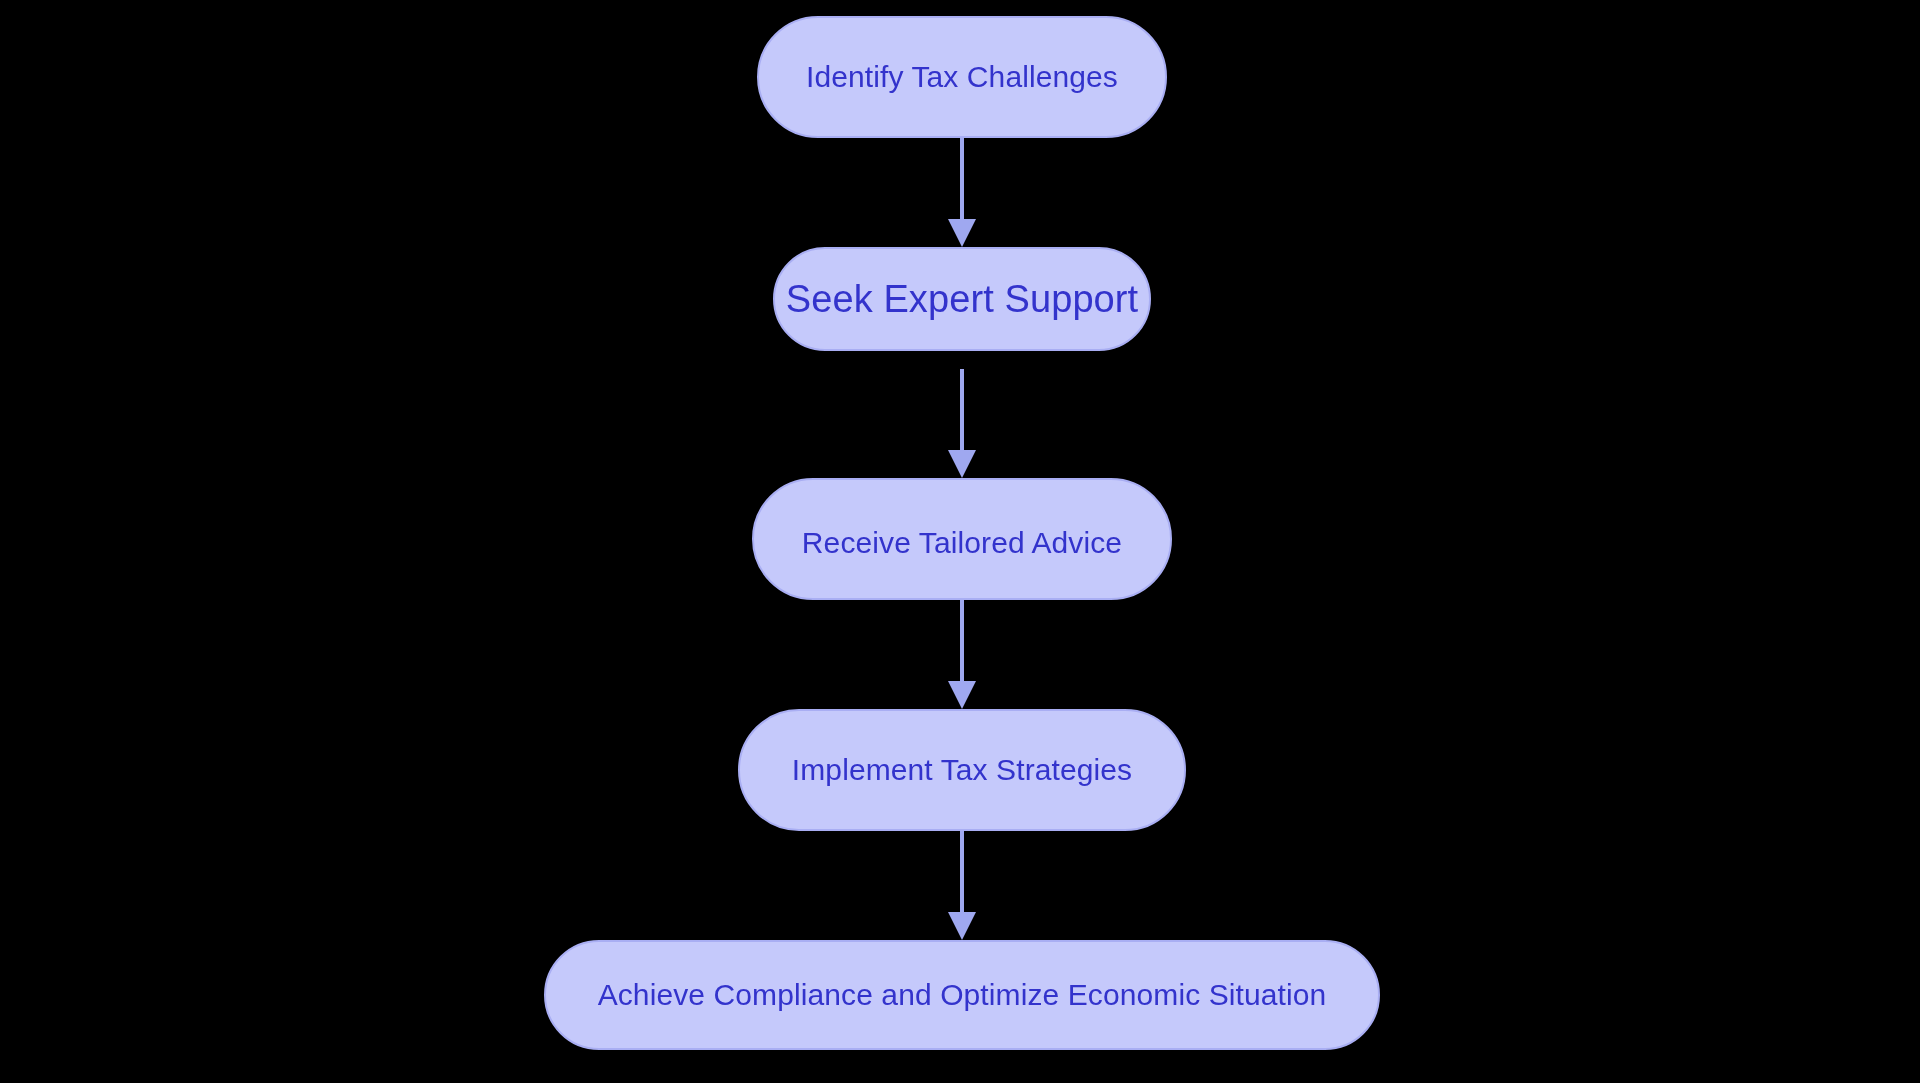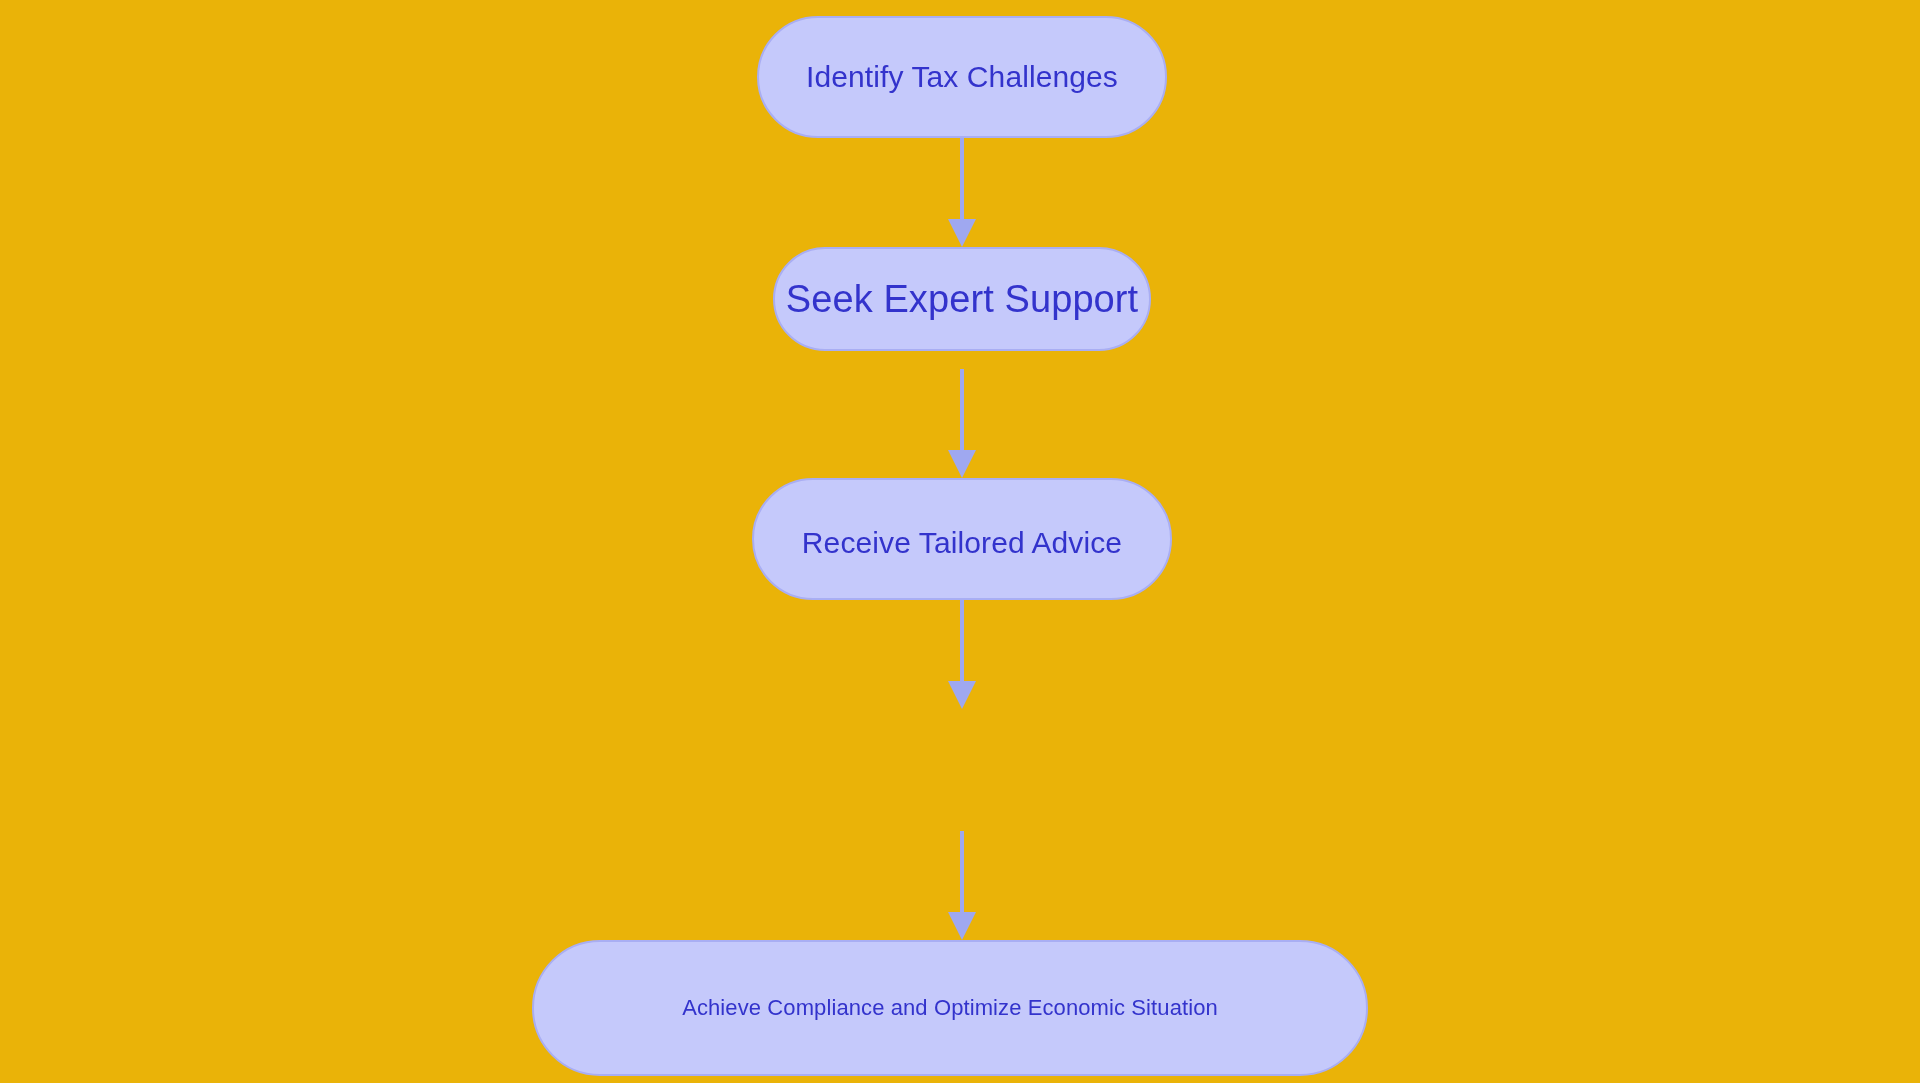--- a/index.html
+++ b/index.html
@@ -49,21 +49,21 @@
   }
 
   .flow-connector svg {
     display: block;
     overflow: visible;
   }
 </style>
 </head>
 <body>
 
-<div id="flowchart-canvas" style="background: #eab308;">
+<div id="flowchart-canvas" style="background: #000000;">
     <div class="flow-connector" style="left: 942px; top: 138px; height: 109px;">
       <svg width="40" height="109" viewBox="0 0 40 109">
         <line x1="20" y1="0" x2="20" y2="83" stroke="#9fa8f0" stroke-width="4"></line>
         <polygon points="6,81 34,81 20,109" fill="#9fa8f0"></polygon>
       </svg>
     </div>
     <div class="flow-connector" style="left: 942px; top: 369px; height: 109px;">
       <svg width="40" height="109" viewBox="0 0 40 109">
         <line x1="20" y1="0" x2="20" y2="83" stroke="#9fa8f0" stroke-width="4"></line>
         <polygon points="6,81 34,81 20,109" fill="#9fa8f0"></polygon>
@@ -83,16 +83,19 @@
     </div>
     <div class="flow-node" style="left: 757px; top: 16px; width: 410px; height: 122px; background: rgb(197, 201, 251); border-color: rgb(169, 174, 243); font-size: 30px;">
       <span class="node-label" style="color: rgb(51, 51, 204);">Identify Tax Challenges</span>
     </div>
     <div class="flow-node" style="left: 773px; top: 247px; width: 378px; height: 104px; background: rgb(197, 201, 251); border-color: rgb(169, 174, 243); font-size: 38px;">
       <span class="node-label" style="color: rgb(51, 51, 204);">Seek Expert Support</span>
     </div>
     <div class="flow-node" style="left: 752px; top: 478px; width: 420px; height: 122px; background: rgb(197, 201, 251); border-color: rgb(169, 174, 243); font-size: 30px;">
       <span class="node-label" style="color: rgb(51, 51, 204); margin-top: 8px;">Receive Tailored Advice</span>
     </div>
-    <div class="flow-node" style="left: 532px; top: 940px; width: 836px; height: 136px; background: rgb(197, 201, 251); border-color: rgb(169, 174, 243); font-size: 22px;">
+    <div class="flow-node" style="left: 738px; top: 709px; width: 448px; height: 122px; background: rgb(197, 201, 251); border-color: rgb(169, 174, 243); font-size: 30px;">
+      <span class="node-label" style="color: rgb(51, 51, 204);">Implement Tax Strategies</span>
+    </div>
+    <div class="flow-node" style="left: 544px; top: 940px; width: 836px; height: 110px; background: rgb(197, 201, 251); border-color: rgb(169, 174, 243); font-size: 30px;">
       <span class="node-label" style="color: rgb(51, 51, 204);">Achieve Compliance and Optimize Economic Situation</span>
     </div>
   </div>
 
 </body></html>

